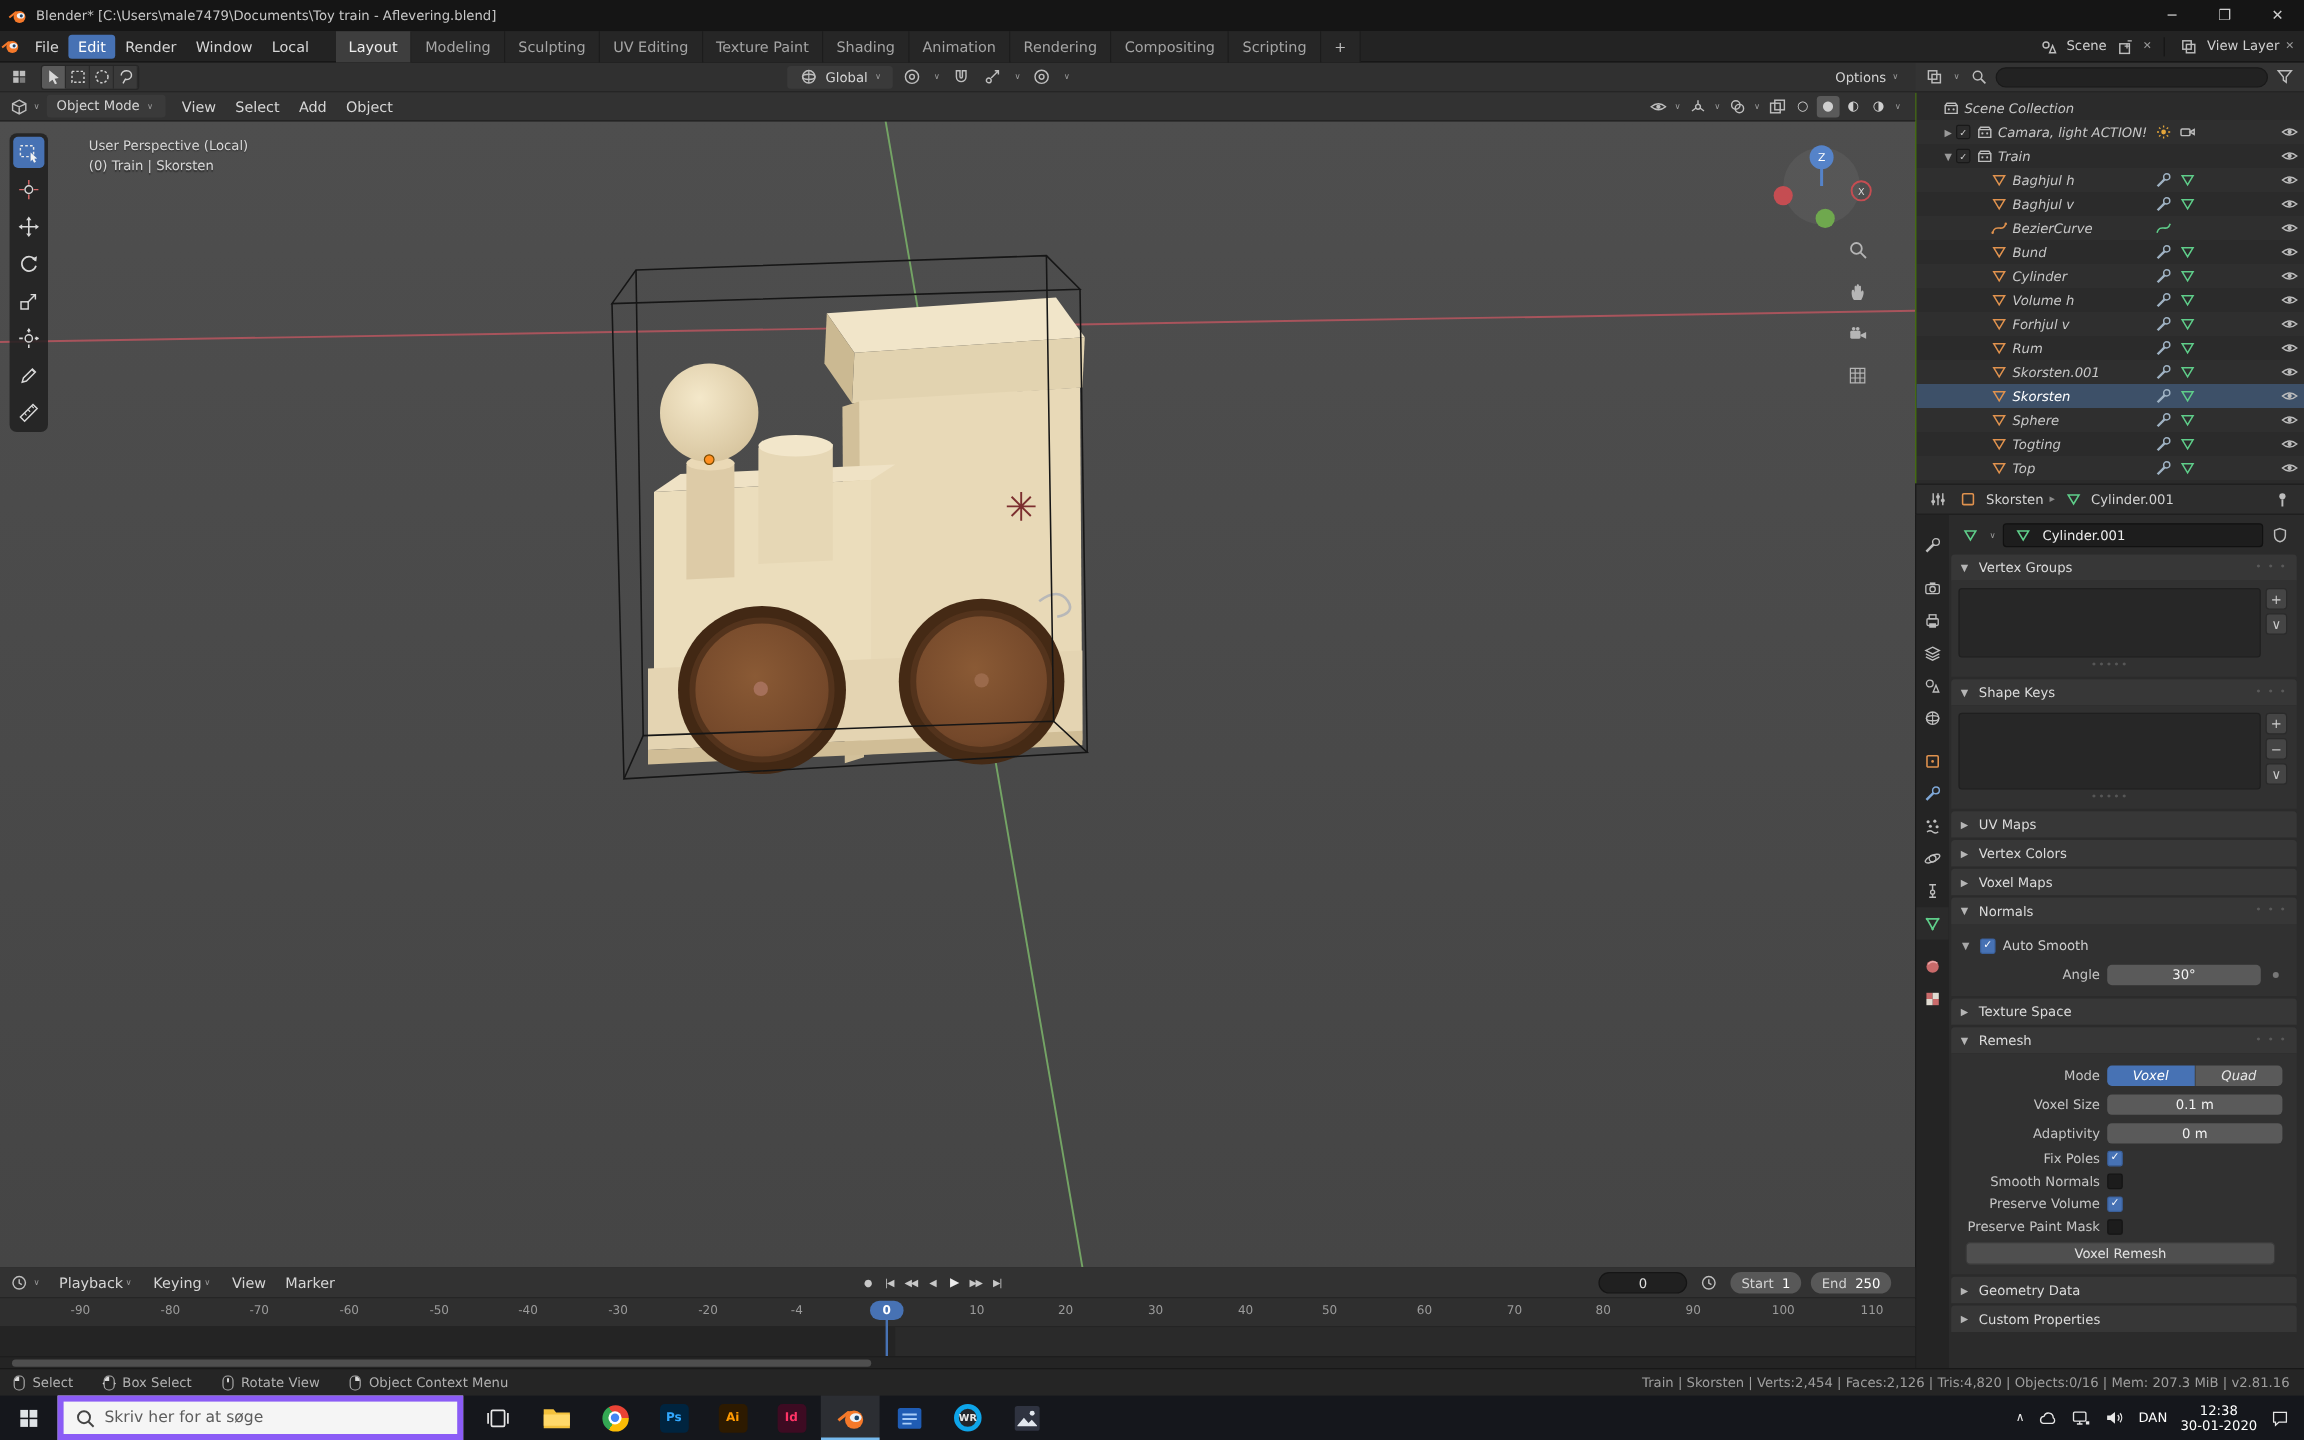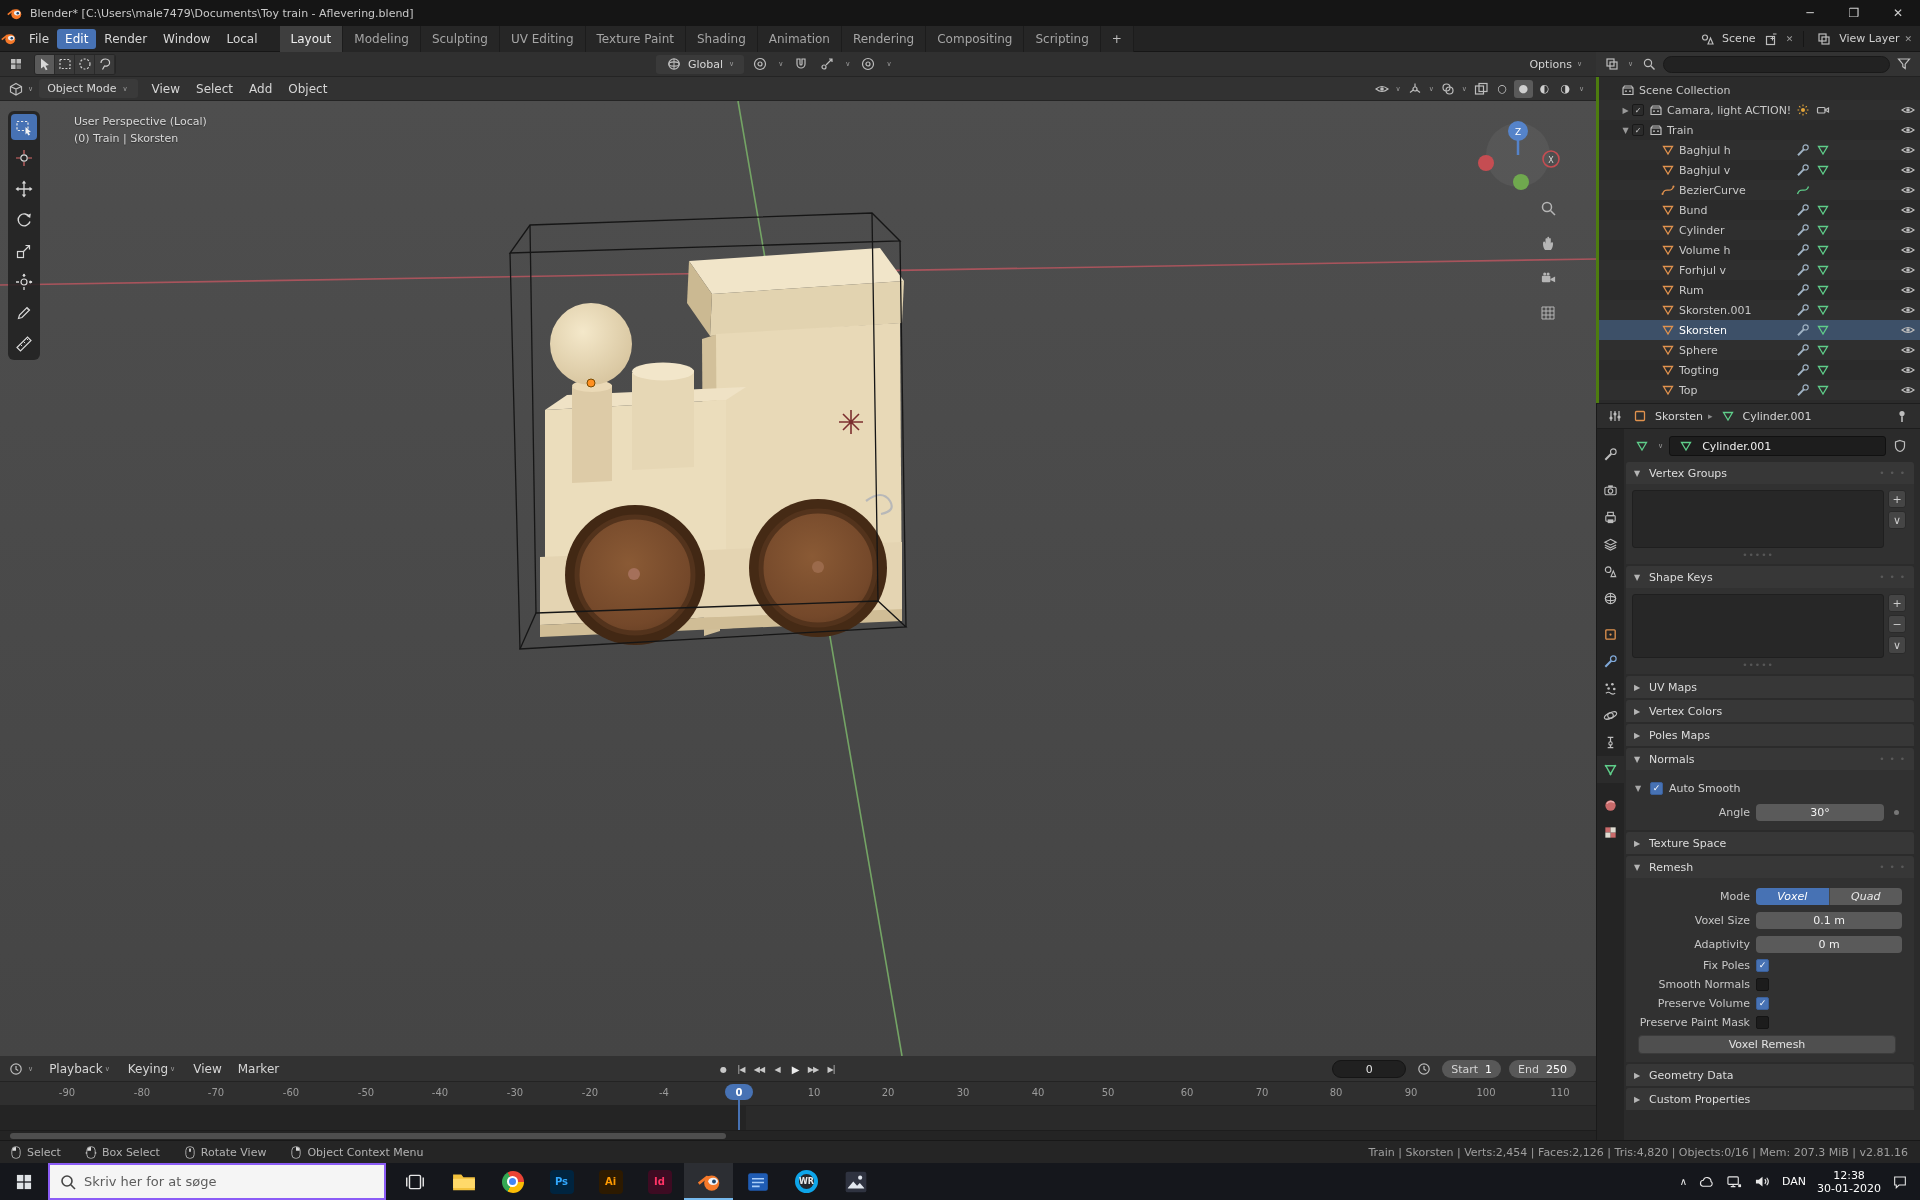--- a/index.html
+++ b/index.html
@@ -48,21 +48,21 @@
   #tool-col{position:absolute;left:8px;top:10px;width:32px;background:rgba(32,32,32,.85);border-radius:6px;padding:3px;display:flex;flex-direction:column;gap:5px;}
   .tool-btn{width:26px;height:26px;display:flex;align-items:center;justify-content:center;border-radius:4px;}
   .tool-btn.active{background:#4772b4;}
   #nav-gizmo{position:absolute;right:30px;top:8px;}
   #view-btns{position:absolute;right:36px;top:95px;display:flex;flex-direction:column;gap:11px;align-items:center;}
   .vbtn{width:24px;height:24px;display:flex;align-items:center;justify-content:center;opacity:.85;}
 
   
   #outliner-header{left:1596px;top:52px;width:324px;height:25px;background:#333;border-bottom:1px solid #222;display:flex;align-items:center;gap:4px;padding:0 6px;z-index:4;}
   #ol-search{flex:1;height:17px;background:#222;border:1px solid #191919;border-radius:9px;}
-  #outliner{left:1596px;top:77px;width:324px;height:326px;background:#2b2b2b;border-left:3px solid #4d7c0f;padding-top:3px;overflow:hidden;}
+  #outliner{left:1596px;top:77px;width:324px;height:326px;background:#2b2b2b;border-left:1px solid #4d7c0f;padding-top:3px;overflow:hidden;font-style:italic;}
   .orow{height:20px;display:flex;align-items:center;font-size:11px;color:#c8c8c8;padding-right:4px;white-space:nowrap;}
   .orow:nth-child(even){background:rgba(255,255,255,.025);}
   .orow.selected{background:#3d5068;color:#fff;}
   .odisc{width:13px;text-align:center;color:#9a9a9a;font-size:8px;flex:0 0 13px;}
   .ocheck{flex:0 0 12px;width:12px;height:12px;background:#2b2b2b;border:1px solid #191919;border-radius:2px;margin-right:4px;color:#ccc;font-size:8px;line-height:11px;text-align:center;}
   .oicon{width:16px;height:14px;margin-right:3px;display:flex;align-items:center;justify-content:center;flex:0 0 16px;}
   .oicon.sm{flex:0 0 14px;width:14px;}
   .ospace{flex:1;}
   .oicons{width:104px;display:flex;gap:3px;flex:0 0 104px;}
   .oeye{width:16px;flex:0 0 16px;display:flex;align-items:center;justify-content:center;}
@@ -131,21 +131,21 @@
 
   
   #statusbar{left:0;top:1140px;width:1920px;height:23px;background:#252525;border-top:1px solid #181818;display:flex;align-items:center;}
   #hints{display:flex;align-items:center;gap:24px;padding-left:10px;}
   .hint{display:flex;align-items:center;gap:5px;color:#b2b2b2;}
   #stats{margin-left:auto;padding-right:12px;color:#9f9f9f;white-space:nowrap;}
 
   
   #taskbar{left:0;top:1163px;width:1920px;height:37px;background:#15171c;display:flex;align-items:stretch;z-index:6;}
   .start-btn{width:48px;display:flex;align-items:center;justify-content:center;}
-  .tb-search{width:338px;background:#f5f5f5;display:flex;align-items:center;gap:8px;padding:0 10px;border:2px solid #8b5cf6;}
+  .tb-search{width:338px;background:#f5f5f5;display:flex;align-items:center;gap:8px;padding:0 10px;border:5px solid #8b5cf6;}
   .tb-search input{flex:1;border:0;outline:0;background:transparent;font-size:13px;color:#222;}
   .tb-search input::placeholder{color:#5c5c5c;}
   #apps{display:flex;align-items:stretch;margin-left:4px;}
   .app-slot{width:49px;display:flex;align-items:center;justify-content:center;}
   .app-slot.active{background:rgba(255,255,255,.10);box-shadow:inset 0 -2px 0 #76b9ed;}
   .chrome-ball{width:22px;height:22px;border-radius:50%;background:conic-gradient(from -30deg,#ea4335 0 120deg,#fbbc05 120deg 240deg,#34a853 240deg 360deg);display:flex;align-items:center;justify-content:center;}
   .chrome-mid{width:11px;height:11px;border-radius:50%;background:#fff;display:flex;align-items:center;justify-content:center;}
   .chrome-core{width:7px;height:7px;border-radius:50%;background:#4285f4;}
   .adobe{width:24px;height:24px;border-radius:4px;display:flex;align-items:center;justify-content:center;font-size:10px;font-weight:bold;}
   .adobe.ps{background:#00243f;color:#31a8ff;}
@@ -1179,21 +1179,21 @@
         </div>
       <div class="panel">
           <div class="phead">
             <span class="tri">▶</span>
             <span>Vertex Colors</span>
           </div>
         </div>
       <div class="panel">
           <div class="phead">
             <span class="tri">▶</span>
-            <span>Poles Maps</span>
+            <span>Voxel Maps</span>
           </div>
         </div>
 
       <div class="panel">
         <div class="phead">
           <span class="tri">▼</span>
             <span>Normals</span>
             <span class="grip">• • •</span>
         </div>
         <div class="pbody">

